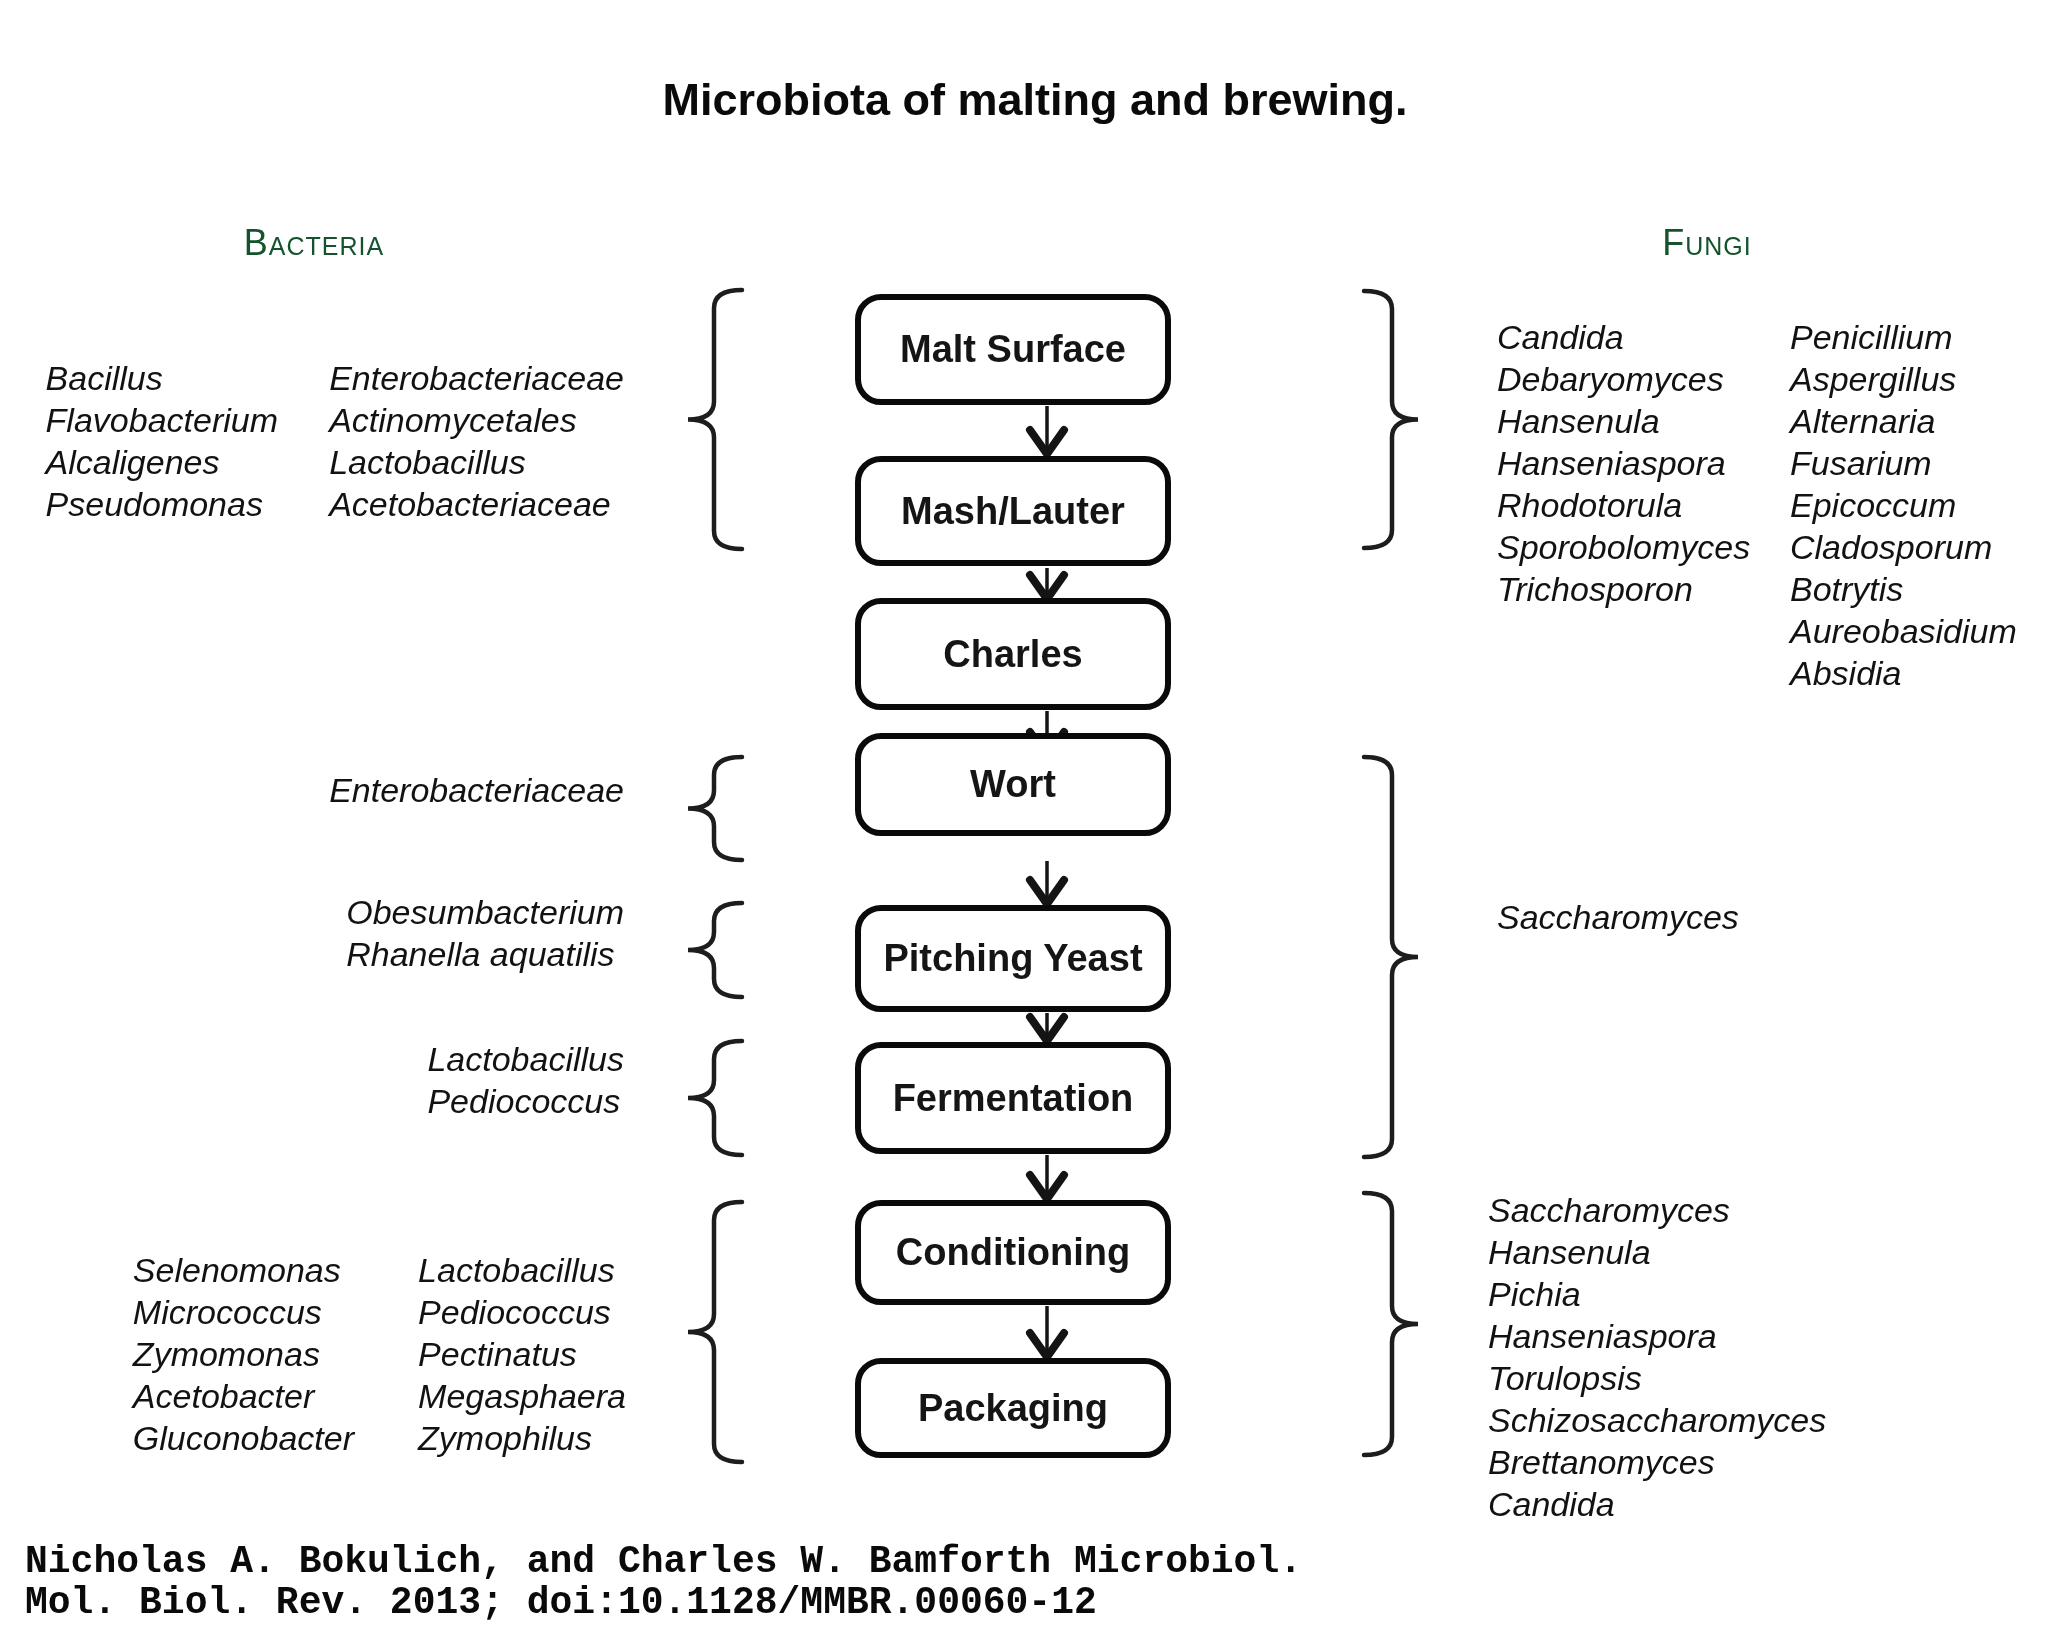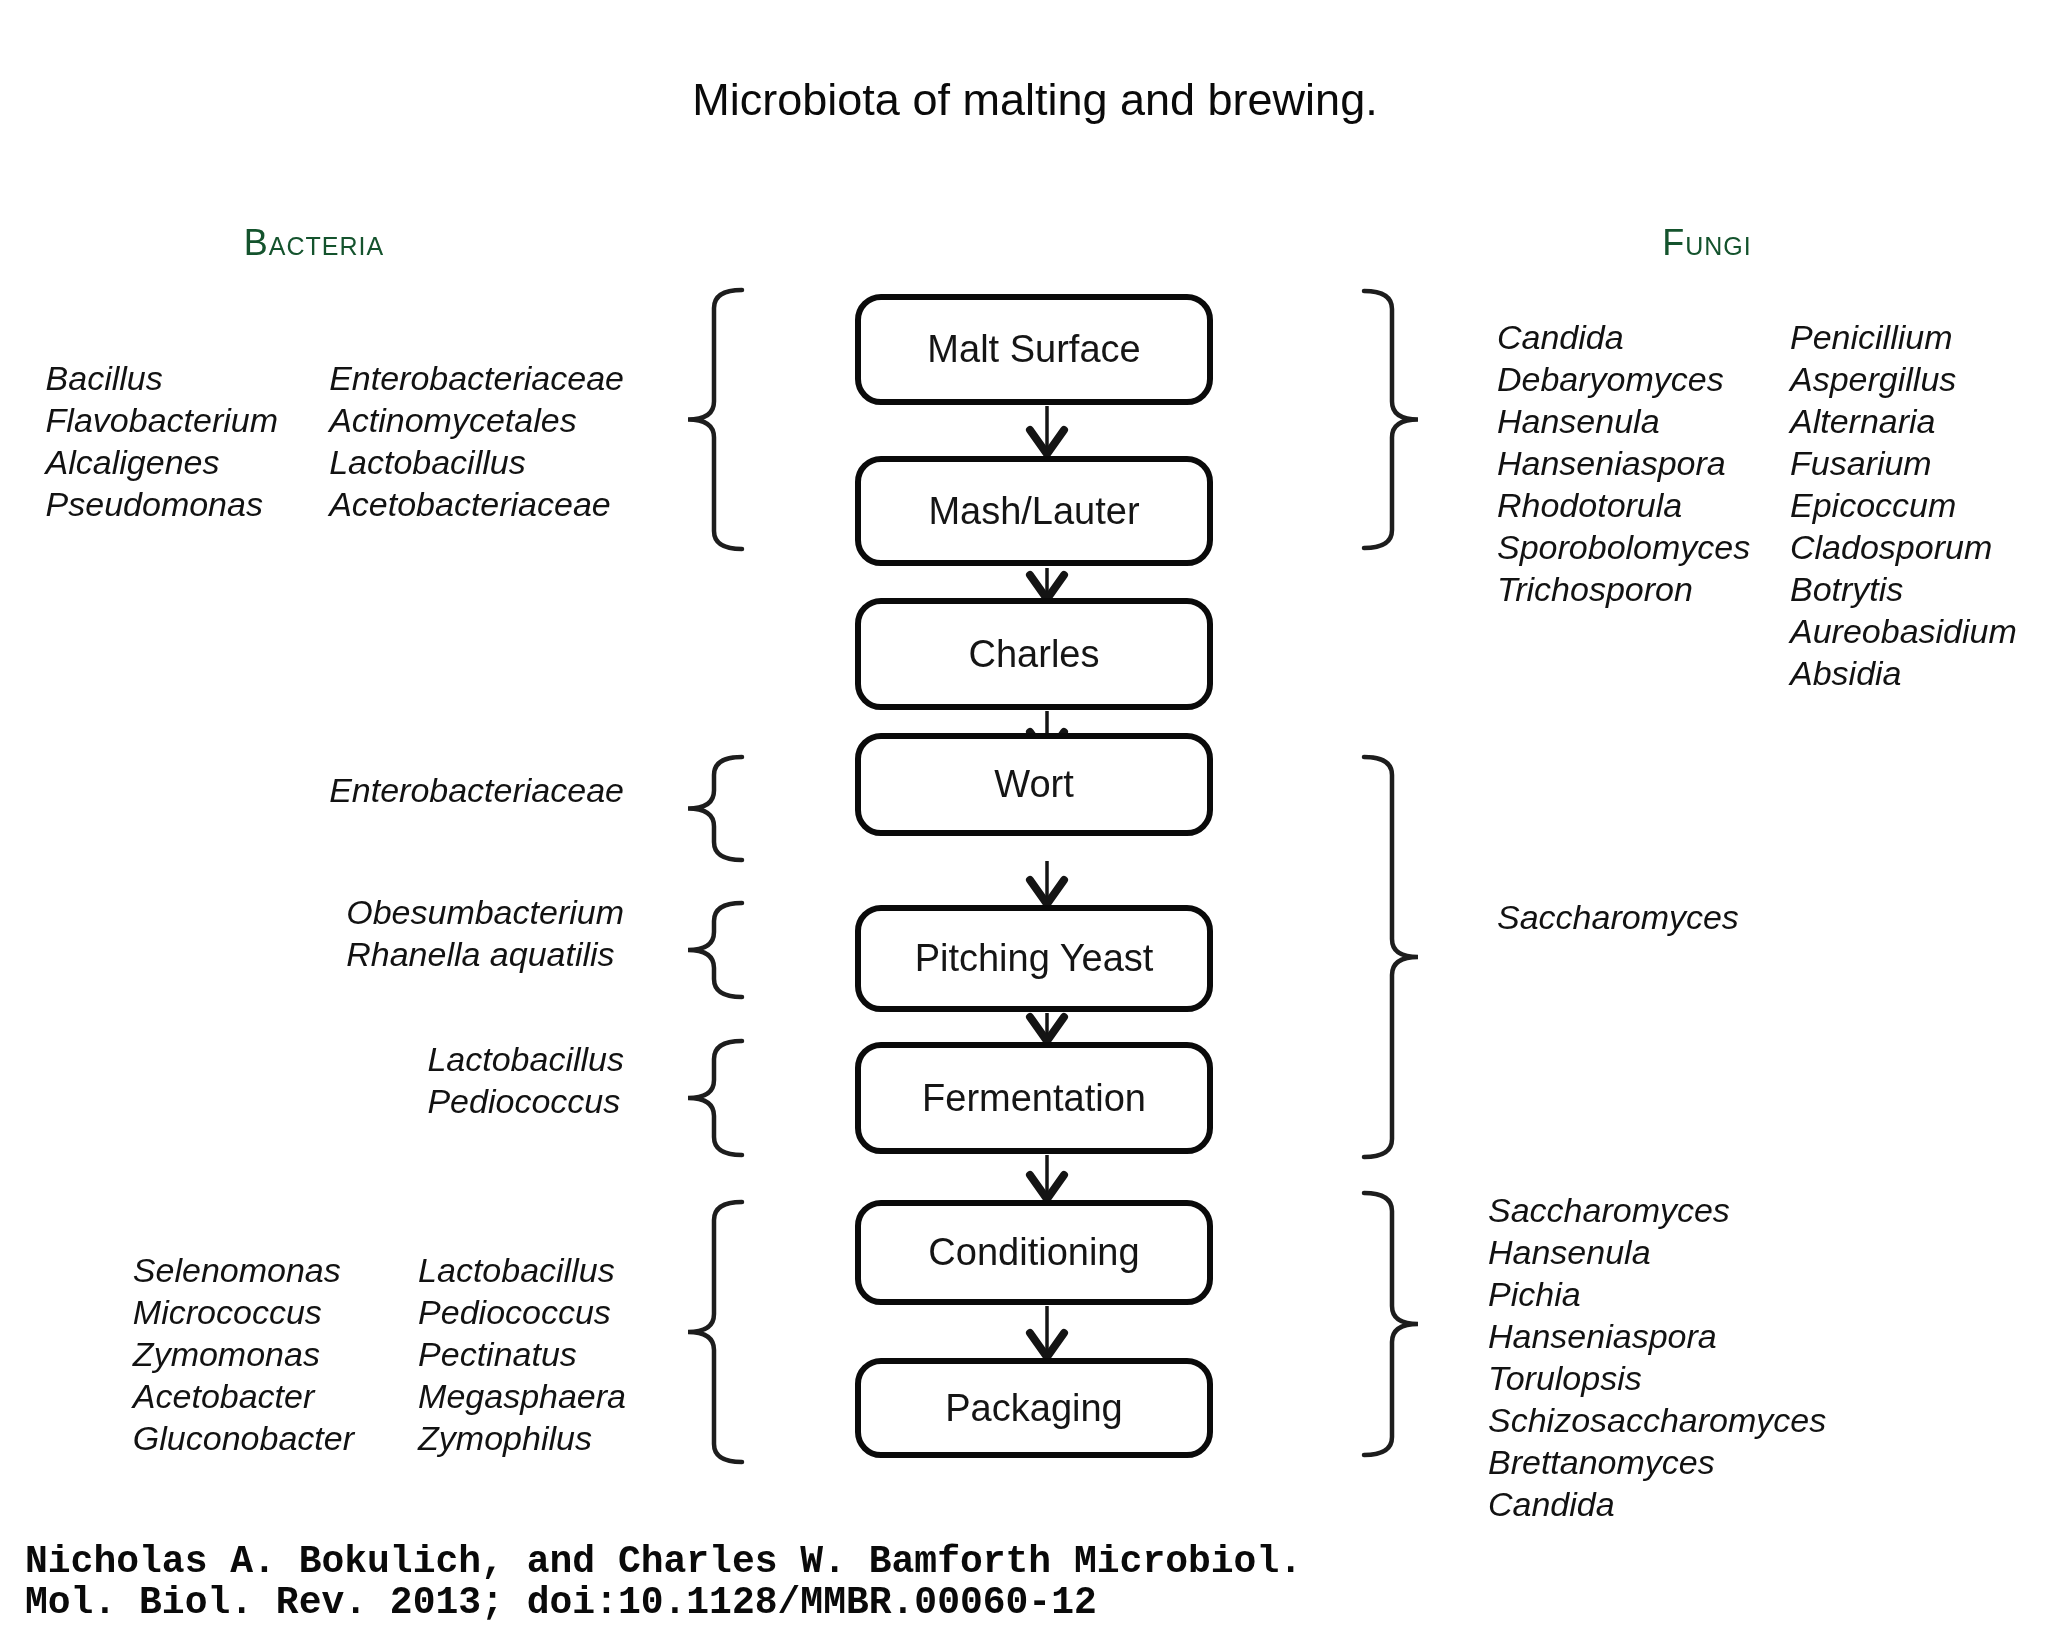--- a/index.html
+++ b/index.html
@@ -3,38 +3,38 @@
 <meta charset="utf-8">
 <style>
   html,body{margin:0;padding:0;background:#ffffff;}
   .canvas{
     position:relative;width:2070px;height:1634px;background:#ffffff;
     font-family:"Liberation Sans",sans-serif;color:#111;overflow:hidden;
   }
   svg.geom{position:absolute;left:0;top:0;}
   .title{
     position:absolute;left:1035px;top:74px;transform:translateX(-50%);
-    font-weight:normal;font-size:45px;white-space:nowrap;color:#0a0a0a;
+    font-weight:bold;font-size:45px;white-space:nowrap;color:#0a0a0a;
   }
   .colhead{
     position:absolute;top:222px;transform:translateX(-50%);
     font-weight:normal;font-variant:small-caps;font-size:36px;letter-spacing:1px;
     white-space:nowrap;color:#14532d;
   }
   .colhead.bact{left:314px;}
   .colhead.fungi{left:1707px;}
   .list{
     position:absolute;font-style:italic;font-size:34px;line-height:42px;
     white-space:nowrap;color:#121212;
   }
   .ra{}
   .box{
-    position:absolute;left:855px;width:358px;box-sizing:border-box;
+    position:absolute;left:855px;width:316px;box-sizing:border-box;
     border:6px solid #0a0a0a;border-radius:26px;background:#fff;
-    display:flex;align-items:center;justify-content:center;z-index:2;
+    display:flex;align-items:center;justify-content:center;z-index:2;font-weight:bold;
   }
   .box span{font-size:38px;color:#151515;white-space:nowrap;}
   .cite{
     position:absolute;left:25px;top:1541px;font-weight:bold;
     font-size:38px;line-height:41px;color:#0a0a0a;white-space:nowrap;font-family:Liberation Mono, monospace;
   }
 </style>
 </head>
 <body>
 

